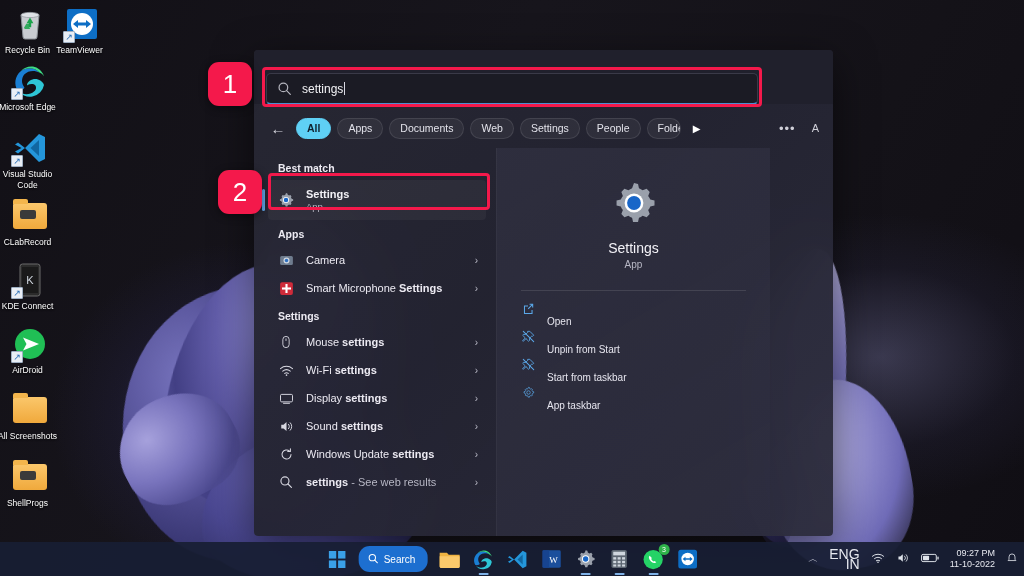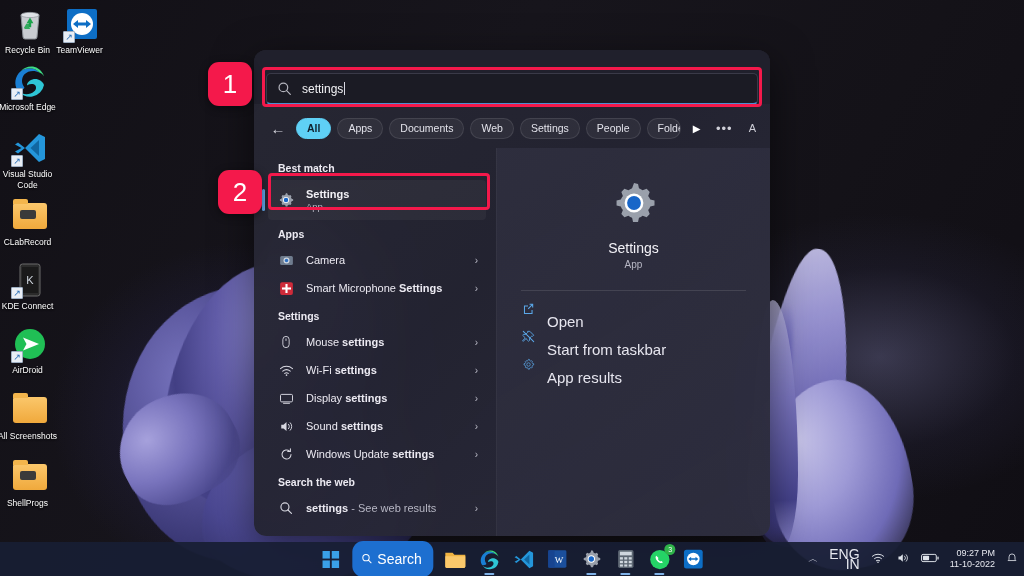--- a/index.html
+++ b/index.html
@@ -127,23 +127,23 @@
     background:#f3b54c; border-radius:2px 2px 0 0;
   }
   .folder .tab2 {
     position:absolute; left:7px; top:7px; width:16px; height:9px;
     background:#3a3a3a; border-radius:2px;
   }
 
   
   #search-panel {
     position: absolute; left: 254px; top: 50px;
-    width: 516px; height: 486px;
+    width: 579px; height: 486px;
     background: linear-gradient(135deg, rgba(40,40,52,0.97) 0%, rgba(36,36,50,0.97) 45%, rgba(44,44,60,0.96) 100%);
-    border-radius: 12px;
+    border-radius: 4px;
     box-shadow: 0 12px 40px rgba(0,0,0,.55);
     overflow: hidden;
     backdrop-filter: blur(24px);
   }
   #panel-top {
     height: 54px;
     background: rgba(32,32,44,0.85);
   }
   #search-field-wrap {
     position: absolute; left: 12px; top: 23px;
@@ -237,21 +237,21 @@
   
   #prev-icon { margin: 0 auto; width: 46px; height: 46px; }
   #prev-title { text-align:center; font-size: 14px; color:#f3f2f7; margin-top: 14px; }
   #prev-sub { text-align:center; font-size: 10px; color:#b7b7c4; margin-top: 3px; }
   #prev-div { height:1px; background: rgba(255,255,255,0.11); margin: 20px 24px 0 24px; }
   .act-row {
     height: 21px; display:flex; align-items:center;
     padding-left: 24px; margin-top: 7px; cursor:pointer;
   }
   .act-row .ic { width: 14px; height: 14px; display:flex;align-items:center;justify-content:center; }
-  .act-row .lb { margin-left: 12px; font-size: 15px; color: #e6e5ee; margin-top: 25px; }
+  .act-row .lb { margin-left: 12px; font-size: 10px; color: #e6e5ee; margin-top: 25px; }
 
   
   .anno-box {
     position: absolute; border: 3px solid #f4194b; border-radius: 4px;
     pointer-events: none;
   }
   .anno-num {
     position: absolute; width: 44px; height: 44px;
     background: #f4194b; border-radius: 11px;
     display:flex; align-items:center; justify-content:center;
@@ -268,23 +268,23 @@
   #tb-center {
     position:absolute; left:50%; transform: translateX(-50%);
     display:flex; align-items:center; gap: 10px;
   }
   .tb-item { width: 24px; height: 24px; display:flex;align-items:center;justify-content:center; position:relative; cursor:pointer;}
   .tb-item.running:after {
     content:""; position:absolute; bottom:-4px; left:50%; transform:translateX(-50%);
     width:10px; height:2px; border-radius:1px; background:#7fb2e8;
   }
   #tb-search {
-    height: 36px; padding: 0 12px 0 9px; border-radius: 11px;
+    height: 26px; padding: 0 12px 0 9px; border-radius: 11px;
     background: #1d6fd0; display:flex; align-items:center; gap:5px;
-    color:#fff; font-size: 14px; cursor:pointer;
+    color:#fff; font-size: 10px; cursor:pointer;
   }
   #tray {
     position:absolute; right: 6px; display:flex; align-items:center; gap: 11px;
     color:#e6e8ef; font-size: 9px;
   }
   #tray .ch { font-size: 10px; color:#d7dae3; cursor:pointer; }
   #lang { text-align:right; line-height: 10px; font-size: 14px; cursor:pointer; }
   #clock { text-align:right; line-height: 11px; font-size: 9px; cursor:pointer; }
   .badge {
     position:absolute; top:-3px; right:-4px; min-width:11px; height:11px;
@@ -529,21 +529,20 @@
           <span class="ic">
             <svg width="15" height="15" viewBox="0 0 20 20">
               <path d="M16 10 a6 6 0 1 1 -1.9 -4.4" fill="none" stroke="#d7d7e0" stroke-width="1.4" stroke-linecap="round"></path>
               <path d="M15.2 2.4 v3.6 h-3.6" fill="none" stroke="#d7d7e0" stroke-width="1.4" stroke-linecap="round" stroke-linejoin="round"></path>
             </svg>
           </span>
           <span class="txt">Windows Update <b>settings</b></span>
           <span class="chev">›</span>
         </div>
 
-        <div class="section-head">Search the web</div>
         <div class="res-row">
           <span class="ic">
             <svg width="14" height="14" viewBox="0 0 16 16">
               <circle cx="6.8" cy="6.8" r="4.6" fill="none" stroke="#d7d7e0" stroke-width="1.3"></circle>
               <line x1="10.3" y1="10.3" x2="14.2" y2="14.2" stroke="#d7d7e0" stroke-width="1.3" stroke-linecap="round"></line>
             </svg>
           </span>
           <span class="txt"><b>settings</b><span style="color:#b7b7c4"> - See web results</span></span>
           <span class="chev">›</span>
         </div>
@@ -570,30 +569,39 @@
           </span>
           <span class="lb">Open</span>
         </div>
         <div class="act-row">
           <span class="ic">
             <svg width="13" height="13" viewBox="0 0 16 16">
               <path d="M9.6 1.6 l4.8 4.8 -1.4 1.4 -1 -.3 -2.9 2.9 .3 2.3 -1.2 1.2 -3.3 -3.3 -3.4 3.4 -.8 -.8 3.4 -3.4 -3.3 -3.3 1.2 -1.2 2.3 .3 2.9 -2.9 -.3 -1 Z" fill="none" stroke="#5aa7e8" stroke-width="1.1" stroke-linejoin="round"></path>
               <line x1="1.6" y1="1.6" x2="14.4" y2="14.4" stroke="#5aa7e8" stroke-width="1.3" stroke-linecap="round"></line>
             </svg>
           </span>
+          <span class="lb">Unpin from Start</span>
+        </div>
+        <div class="act-row">
+          <span class="ic">
+            <svg width="13" height="13" viewBox="0 0 16 16">
+              <path d="M9.6 1.6 l4.8 4.8 -1.4 1.4 -1 -.3 -2.9 2.9 .3 2.3 -1.2 1.2 -3.3 -3.3 -3.4 3.4 -.8 -.8 3.4 -3.4 -3.3 -3.3 1.2 -1.2 2.3 .3 2.9 -2.9 -.3 -1 Z" fill="none" stroke="#5aa7e8" stroke-width="1.1" stroke-linejoin="round"></path>
+              <line x1="1.6" y1="1.6" x2="14.4" y2="14.4" stroke="#5aa7e8" stroke-width="1.3" stroke-linecap="round"></line>
+            </svg>
+          </span>
           <span class="lb">Start from taskbar</span>
         </div>
         <div class="act-row">
           <span class="ic">
             <svg width="13" height="13" viewBox="0 0 24 24">
               <path d="M12 2.4 l1.8 .4 .45 2 a7.6 7.6 0 0 1 1.7 1 l1.9 -.7 1.4 1.4 -.7 1.9 a7.6 7.6 0 0 1 1 1.7 l2 .45 v2.3 l-2 .45 a7.6 7.6 0 0 1 -1 1.7 l.7 1.9 -1.4 1.4 -1.9 -.7 a7.6 7.6 0 0 1 -1.7 1 l-.45 2 h-2.3 l-.45 -2 a7.6 7.6 0 0 1 -1.7 -1 l-1.9 .7 -1.4 -1.4 .7 -1.9 a7.6 7.6 0 0 1 -1 -1.7 l-2 -.45 v-2.3 l2 -.45 a7.6 7.6 0 0 1 1 -1.7 l-.7 -1.9 1.4 -1.4 1.9 .7 a7.6 7.6 0 0 1 1.7 -1 Z" fill="none" stroke="#5aa7e8" stroke-width="1.35"></path>
               <circle cx="12" cy="12" r="3.2" fill="none" stroke="#5aa7e8" stroke-width="1.35"></circle>
             </svg>
           </span>
-          <span class="lb">App results</span>
+          <span class="lb">App taskbar</span>
         </div>
       </div>
     </div>
   </div>
 
   <div class="anno-box" style="left:262px;top:67px;width:500px;height:40px;"></div>
   <div class="anno-num" style="left:208px;top:62px">1</div>
 
   <div class="anno-box" style="left:268px;top:173px;width:222px;height:37px;"></div>
   <div class="anno-num" style="left:218px;top:170px">2</div>

